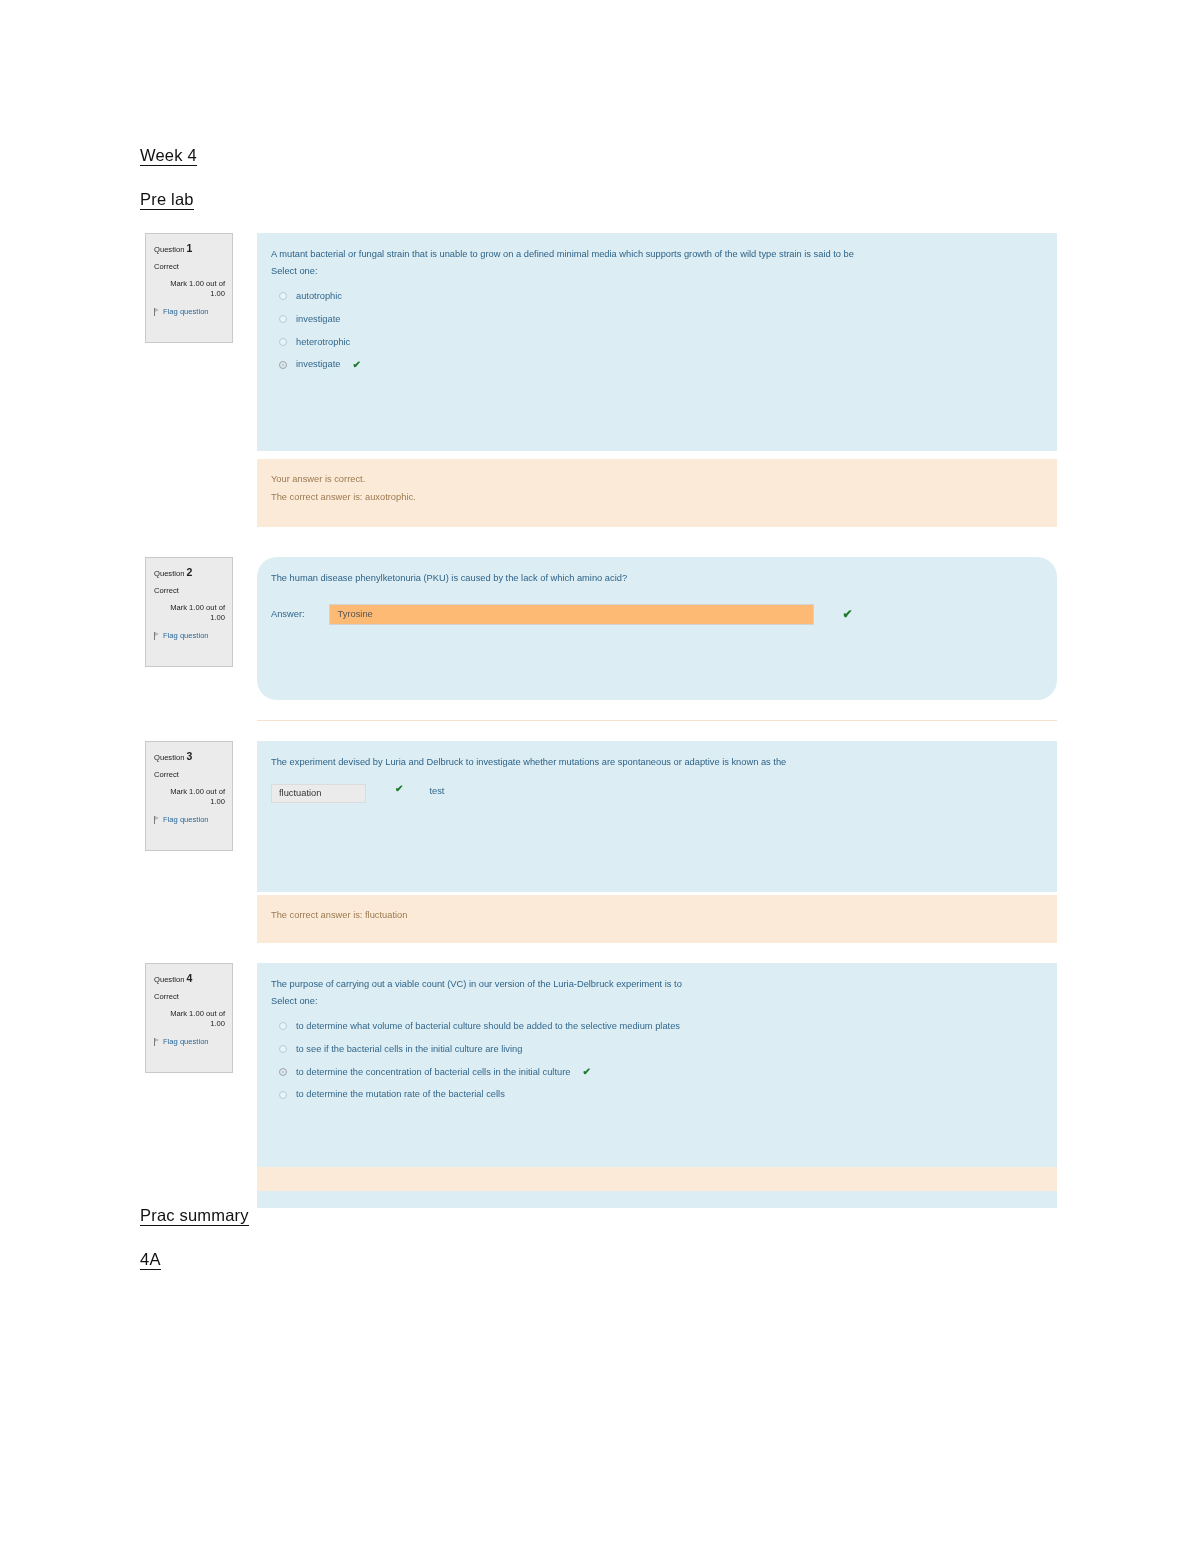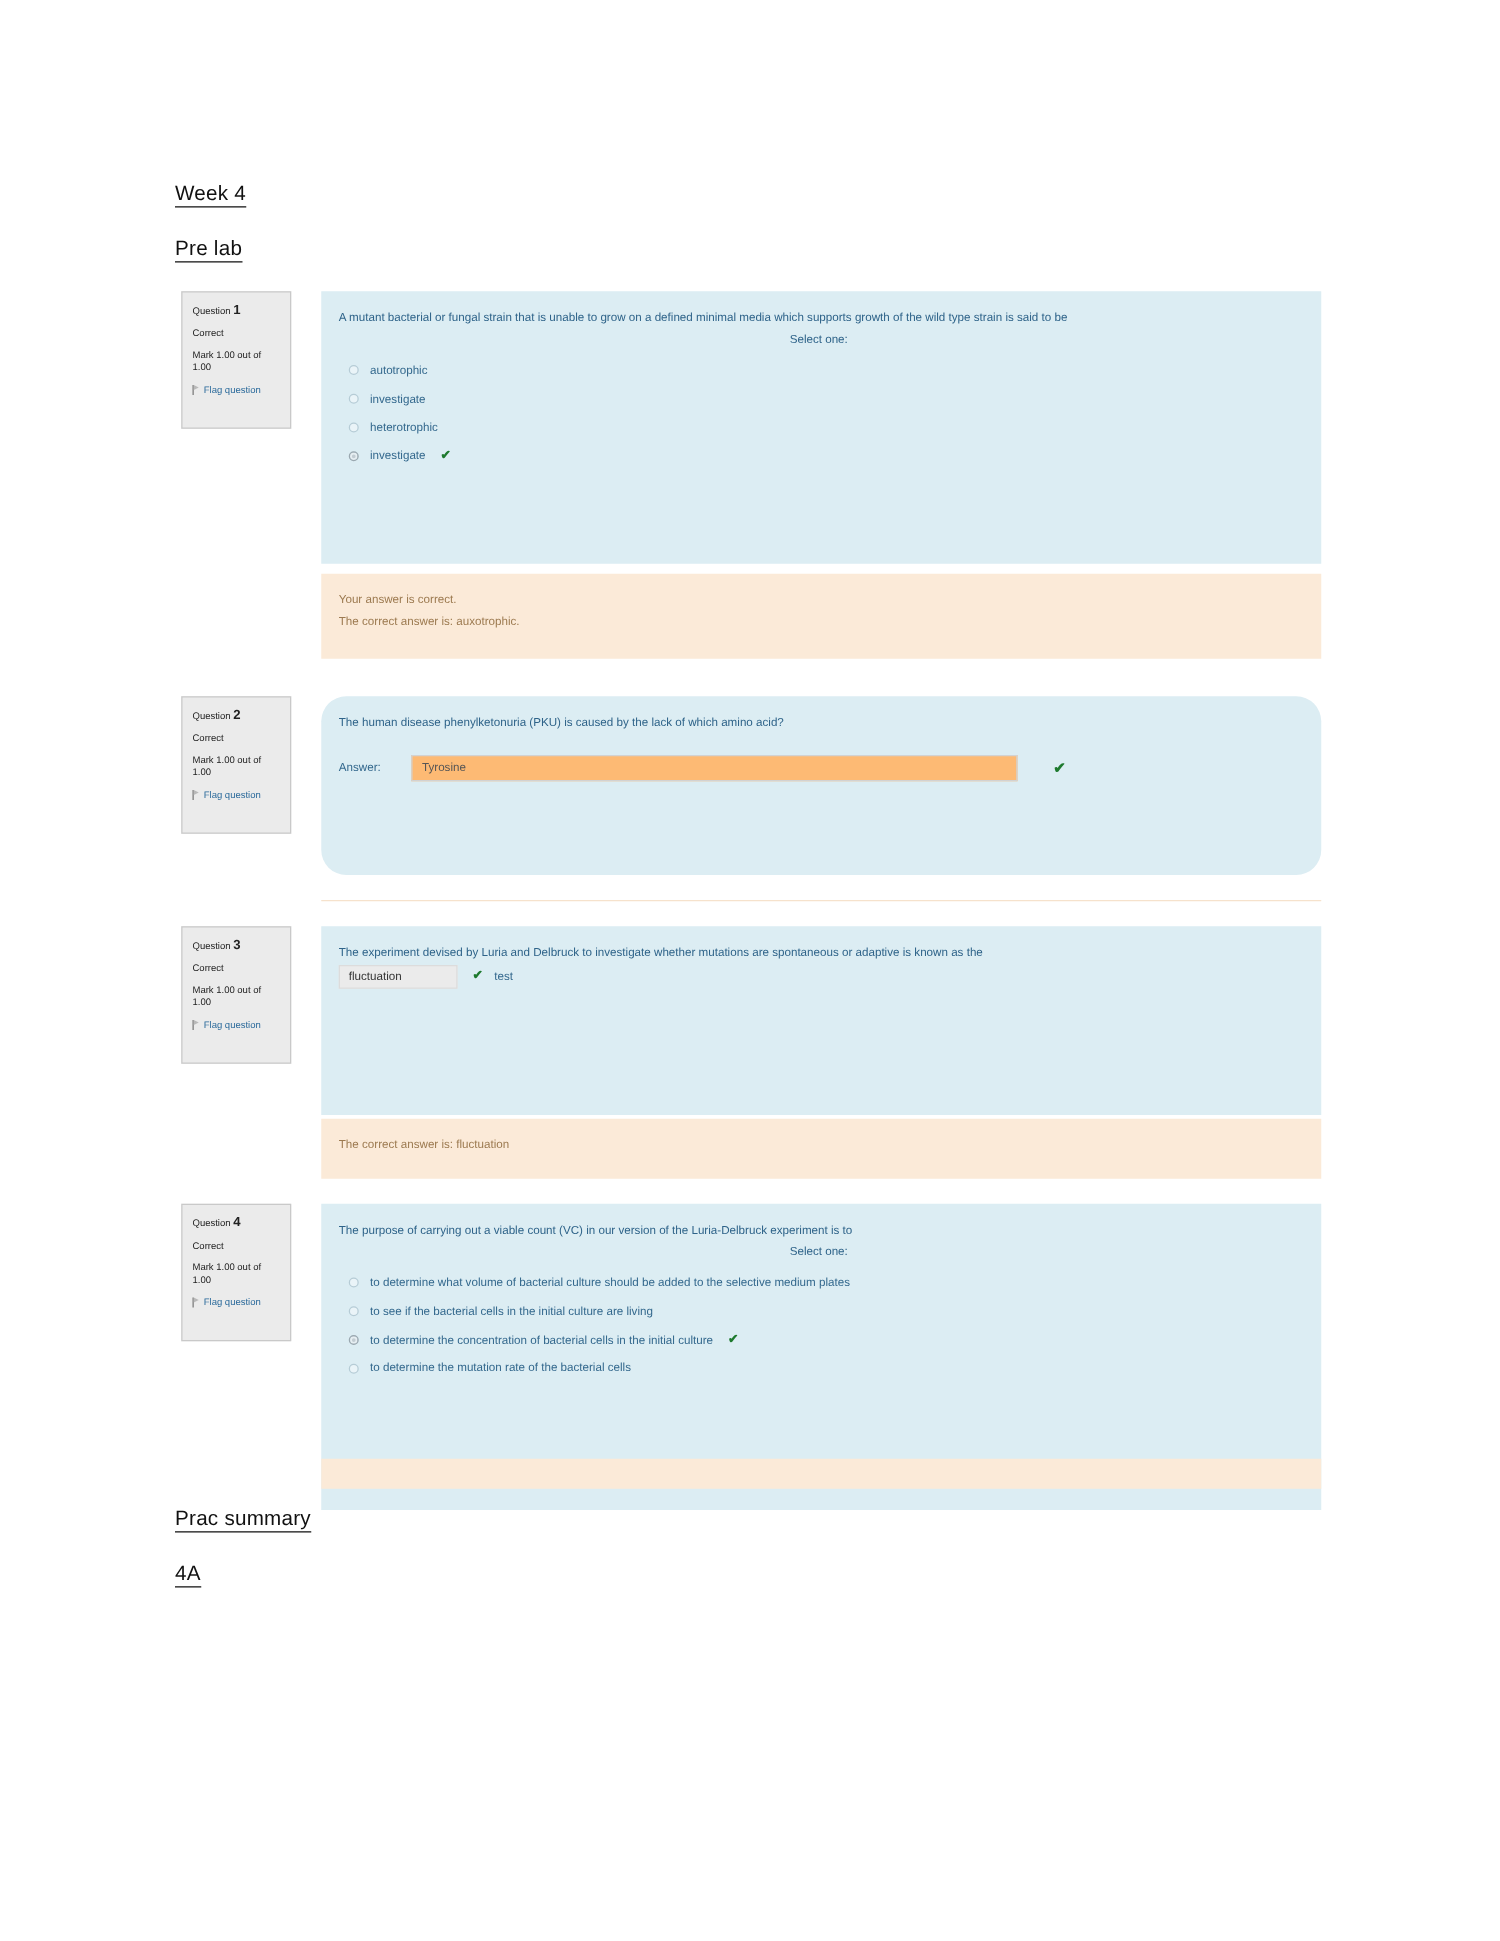--- a/index.html
+++ b/index.html
@@ -64,21 +64,21 @@
   .qinfo .qno {
     color: #222;
     margin-bottom: 7px;
     white-space: nowrap;
   }
   .qinfo .qno b {
     font-size: 10.5px;
     font-weight: 700;
   }
   .qinfo .qstate { margin-bottom: 7px; }
-  .qinfo .qmark  { margin-bottom: 8px; line-height: 1.35; }
+  .qinfo .qmark  { margin-bottom: 8px; line-height: 1.35; text-align: right; }
   .qinfo .qflag {
     color: #2b6a9b;
     white-space: nowrap;
     display: flex;
     align-items: center;
     gap: 3px;
   }
   .flag-icon {
     display: inline-block;
     width: 6px; height: 8px;
@@ -107,21 +107,21 @@
     left: 112px;
     background: #dcedf3;
     box-sizing: border-box;
     padding: 14px 18px 14px 14px;
     color: #2e6389;
     font-size: 9.3px;
     line-height: 1.6;
     width: 800px;
   }
   .qtext { margin: 0 0 2px 0; }
-  .select-one { margin-bottom: 6px; text-align: center; }
+  .select-one { margin-bottom: 6px; }
 
   .opt {
     display: flex;
     align-items: center;
     gap: 9px;
     padding: 4px 0 4px 8px;
     font-size: 9.3px;
     color: #33688d;
   }
   .radio {
@@ -168,23 +168,22 @@
   .ans-tick {
     color: #1e7a2e;
     font-size: 12px;
     font-weight: 700;
     margin-left: 5px;
   }
 
   
   .cloze-line {
     display: flex;
-    align-items: center;
-    gap: 9px;
-    margin-top: 2px;
+    gap: 26px;
+    margin-top: 14px;
   }
   .cloze-input {
     width: 95px;
     height: 19px;
     background: #ebebeb;
     border: 1px solid #dcdcdc;
     box-sizing: border-box;
     display: flex;
     align-items: center;
     padding: 0 7px;

